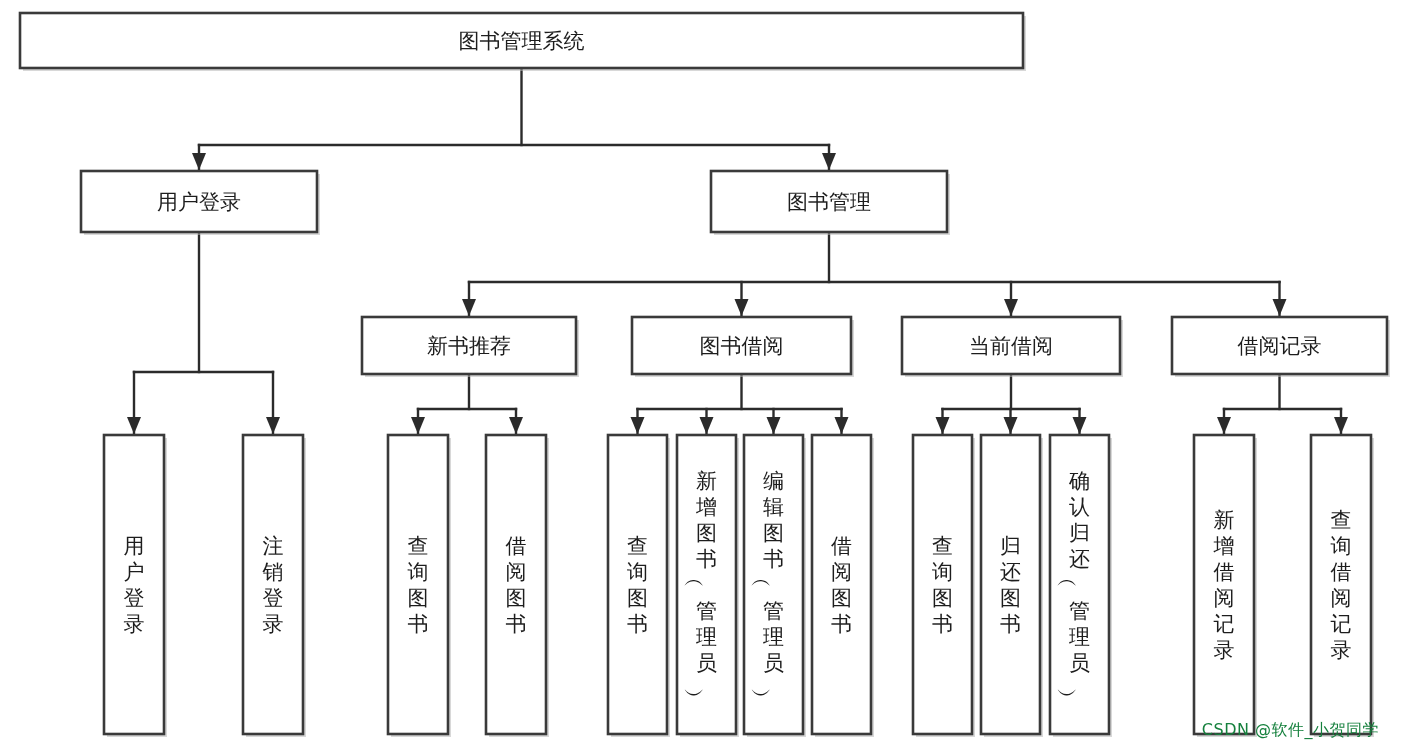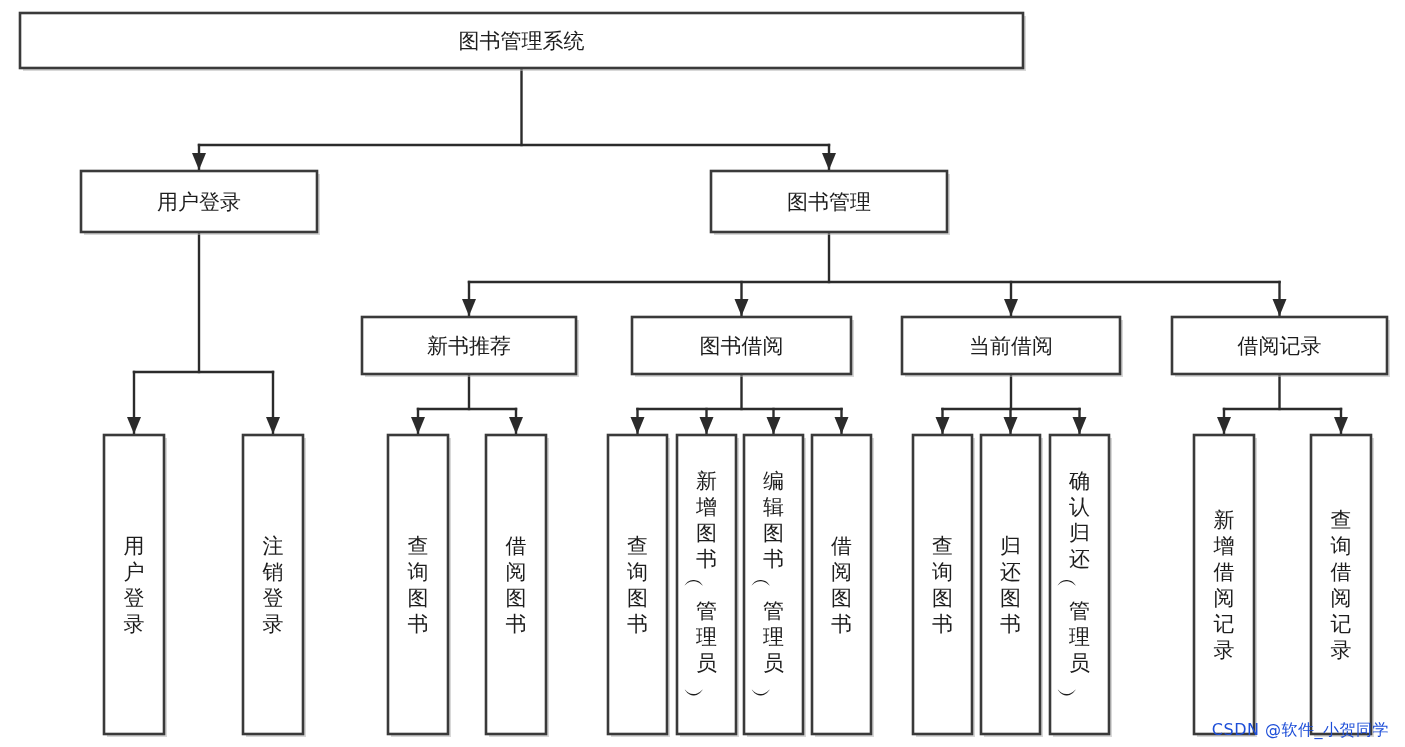--- a/index.html
+++ b/index.html
@@ -55,25 +55,25 @@
     dominant-baseline: middle;
   }
   .node-label-v {
     font-family: "DejaVu Sans", "Liberation Sans", sans-serif;
     font-size: 21px;
     fill: #1d1d1d;
     text-anchor: middle;
   }
   .watermark {
     position: absolute;
-    right: 14px;
+    right: 24px;
     bottom: 6px;
     font-family: "DejaVu Sans", "Liberation Sans", sans-serif;
     font-size: 16px;
-    color: #1d4ed8;
+    color: #15803d;
     letter-spacing: 0.5px;
     white-space: nowrap;
     user-select: none;
   }
 </style>
 </head>
 <body>
 
 <div id="diagram-root">
   <svg id="tree-svg" viewBox="0 0 1405 747" xmlns="http://www.w3.org/2000/svg">

